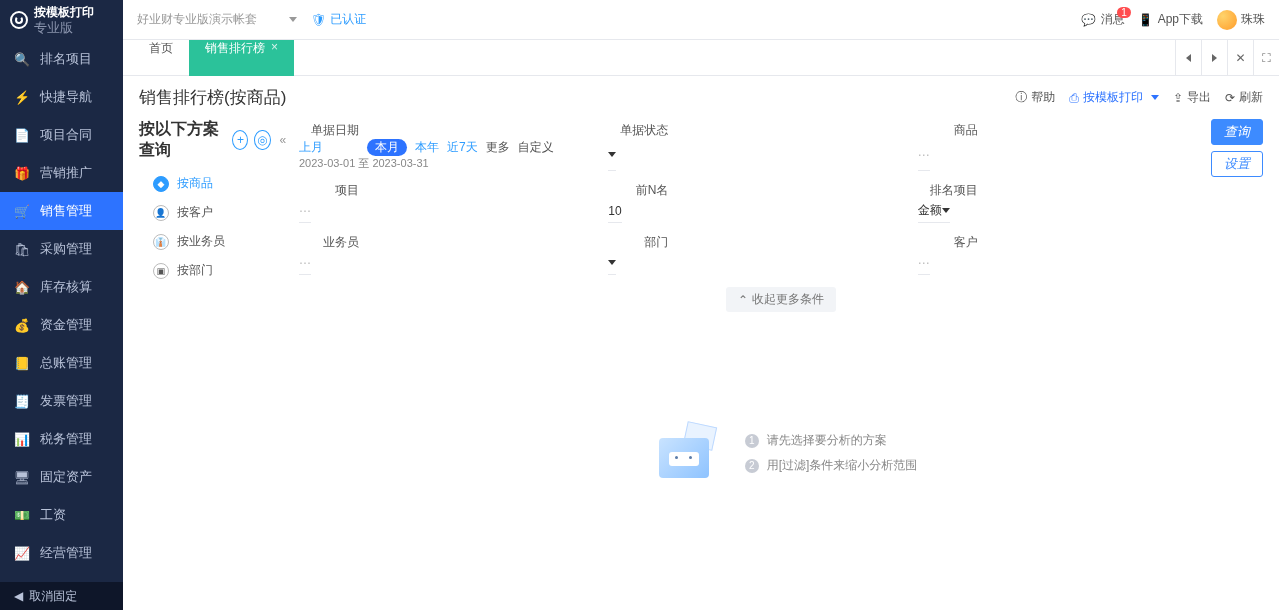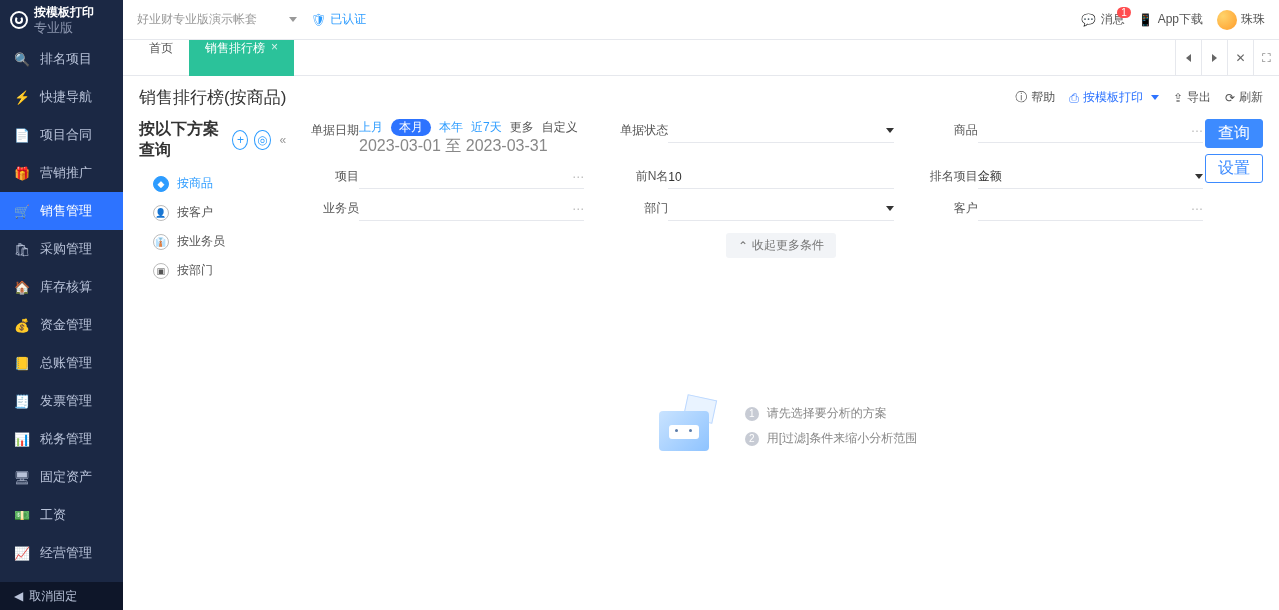--- a/index.html
+++ b/index.html
@@ -56,31 +56,31 @@
 .scheme-list { padding-left: 10px; }
 .scheme-item { display: flex; align-items: center; gap: 8px; padding: 6px 4px; cursor: pointer; color: #555; }
 .scheme-item.active { color: #2d9cff; }
 .scheme-item.active .scheme-icon { border-color: #2d9cff; background: #2d9cff; color: #fff; }
 .scheme-icon { width: 16px; height: 16px; border: 1px solid #bbb; border-radius: 50%; display: flex; align-items: center; justify-content: center; font-size: 9px; }
 
 
 .filter-wrap { flex: 1; display: flex; flex-direction: column; }
 .filters { position: relative; }
 .filter-grid { display: grid; grid-template-columns: repeat(3, 1fr); gap: 8px 24px; padding-right: 60px; }
-.filter-row { display: flex; align-items: flex-start; }
+.filter-row { display: flex; align-items: flex-start; flex-direction: column; }
 .f-label { width: 60px; text-align: right; color: #555; padding-top: 3px; }
 .f-control { flex: 1; border-bottom: 1px solid #e6e8ed; min-height: 24px; display: flex; align-items: center; justify-content: space-between; padding: 2px 0; }
 .f-control .more-dots { color: #bbb; cursor: pointer; }
 .date-links { display: flex; gap: 8px; align-items: center; flex-wrap: wrap; }
 .date-link { color: #2d9cff; cursor: pointer; }
 .date-link.plain { color: #555; }
-.date-link.pill { background: #2d73ff; color: #fff; border-radius: 9px; padding: 0 8px; }
-.date-range { color: #888; font-size: 16px; width: 100%; }
+.date-link.pill { background: #2d73ff; color: #fff; border-radius: 9px; padding: 0 8px; margin-left: 36px; }
+.date-range { color: #888; font-size: 11px; width: 100%; }
 .side-btns { position: absolute; right: 0; top: 0; display: flex; flex-direction: column; gap: 6px; }
-.btn { border-radius: 3px; padding: 3px 12px; cursor: pointer; text-align: center; font-size: 16px; }
+.btn { border-radius: 3px; padding: 3px 12px; cursor: pointer; text-align: center; font-size: 13px; font-style: italic; }
 .btn.primary { background: #3d8bff; color: #fff; border: 1px solid #3d8bff; }
 .btn.ghost { background: #fff; color: #3d8bff; border: 1px solid #3d8bff; }
 .fold-bar { margin: 12px auto 0; width: 110px; background: #f2f4f7; color: #777; text-align: center; padding: 4px 0; border-radius: 3px; cursor: pointer; display: flex; align-items: center; justify-content: center; gap: 4px; }
 
 
 .empty { flex: 1; display: flex; align-items: center; justify-content: center; gap: 20px; }
 .empty-illus { width: 80px; height: 70px; position: relative; }
 .empty-box { position: absolute; left: 14px; top: 20px; width: 50px; height: 40px; background: linear-gradient(135deg,#c9e3ff,#8ec3ff); border-radius: 4px; }
 .empty-face { position: absolute; left: 24px; top: 34px; width: 30px; height: 14px; background: #fff; border-radius: 3px; }
 .empty-dots::before, .empty-dots::after { content: ""; position: absolute; width: 3px; height: 3px; background: #5a7ba8; border-radius: 50%; top: 38px; }

